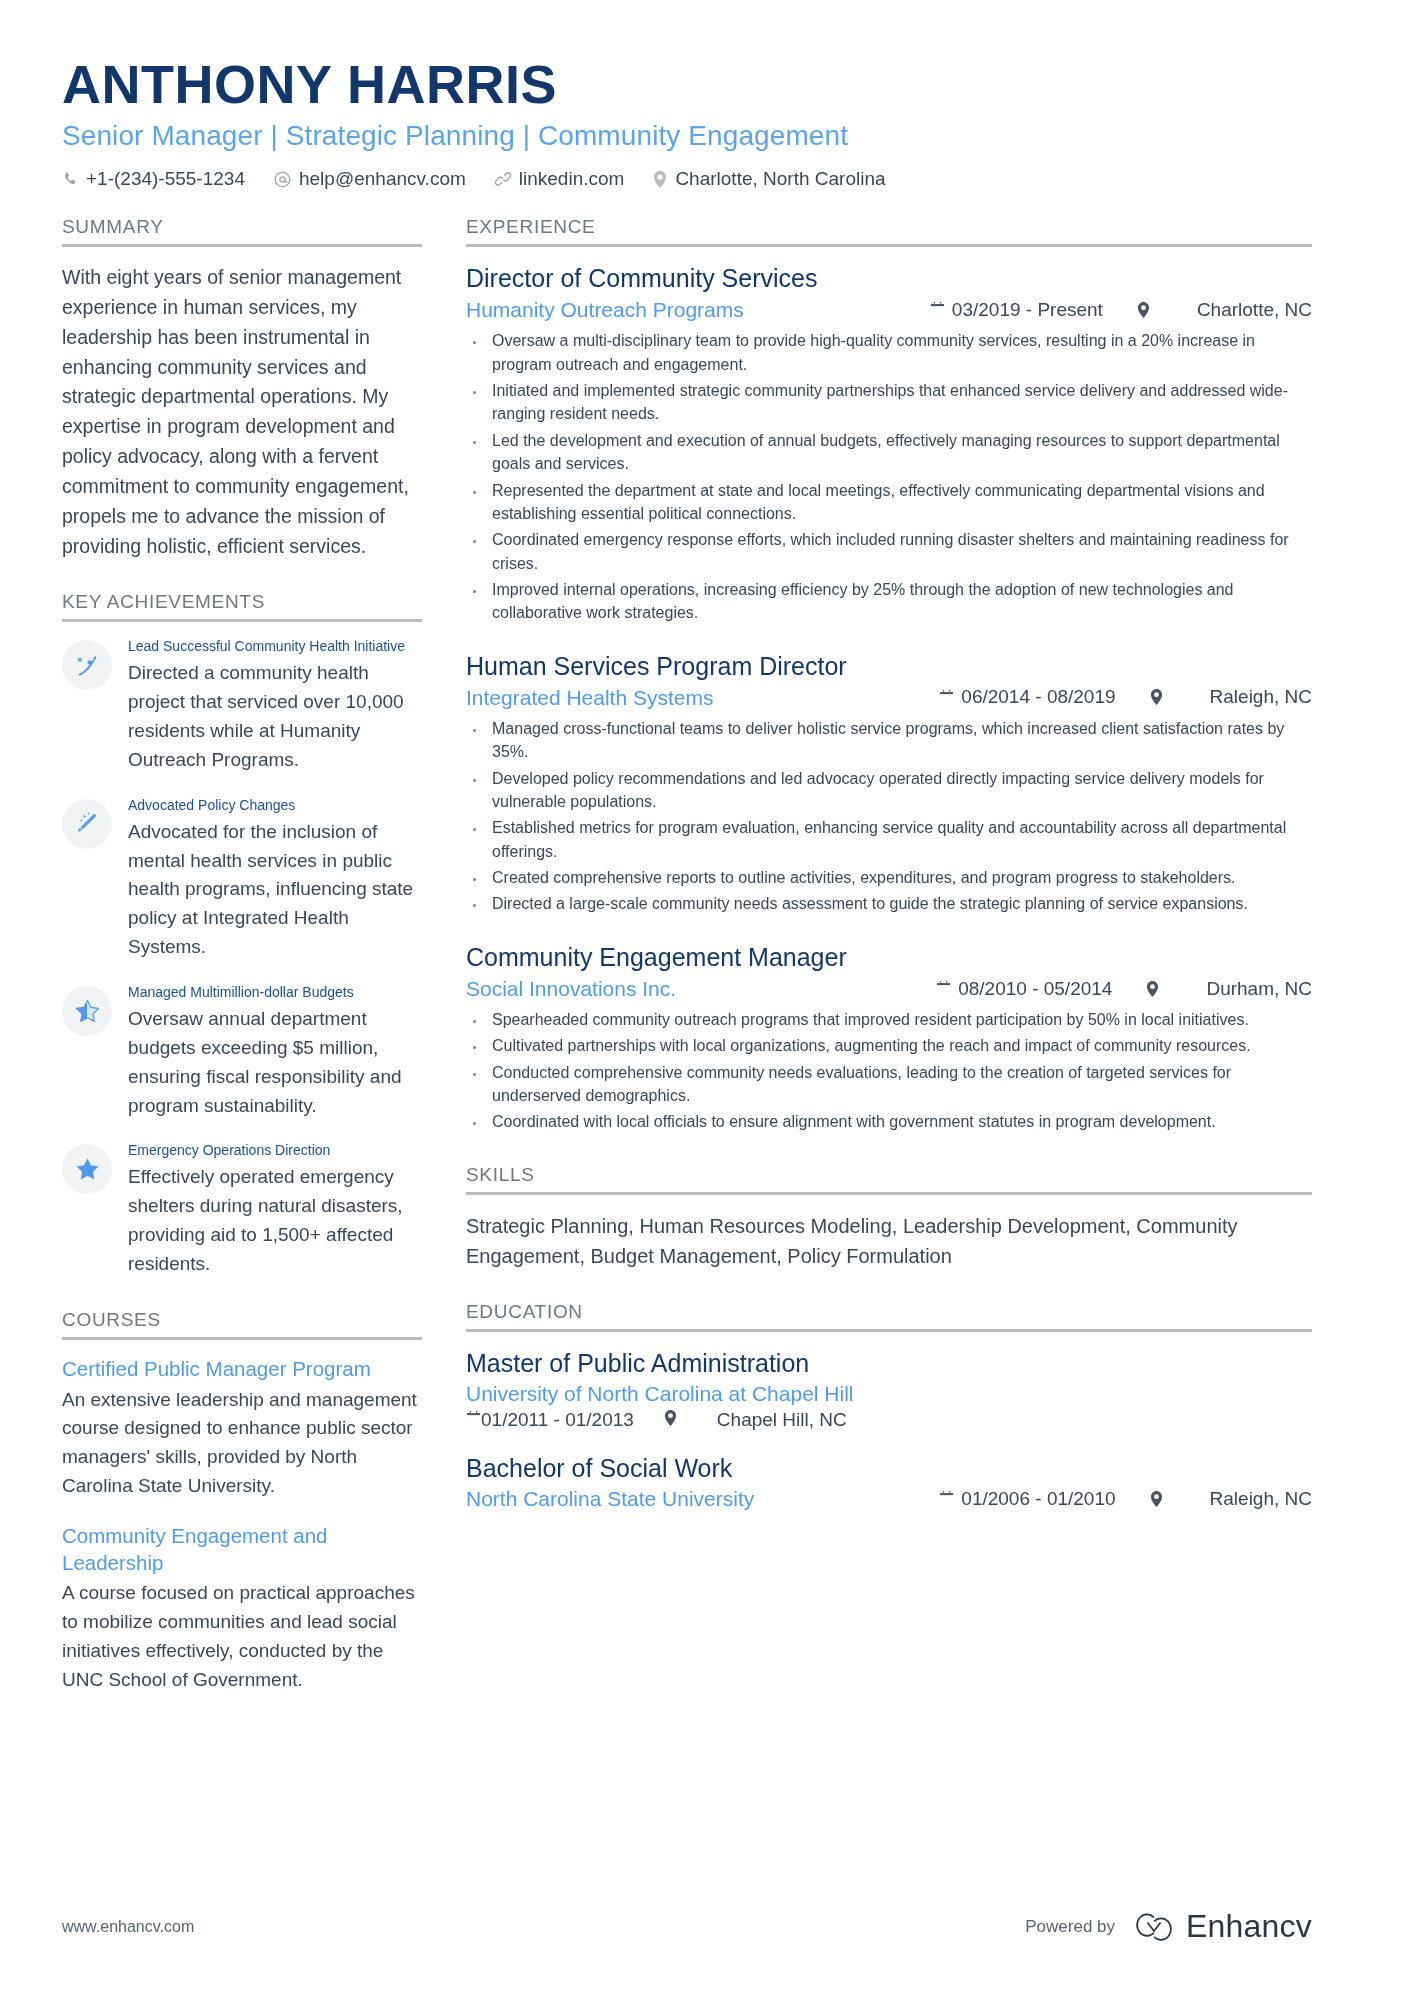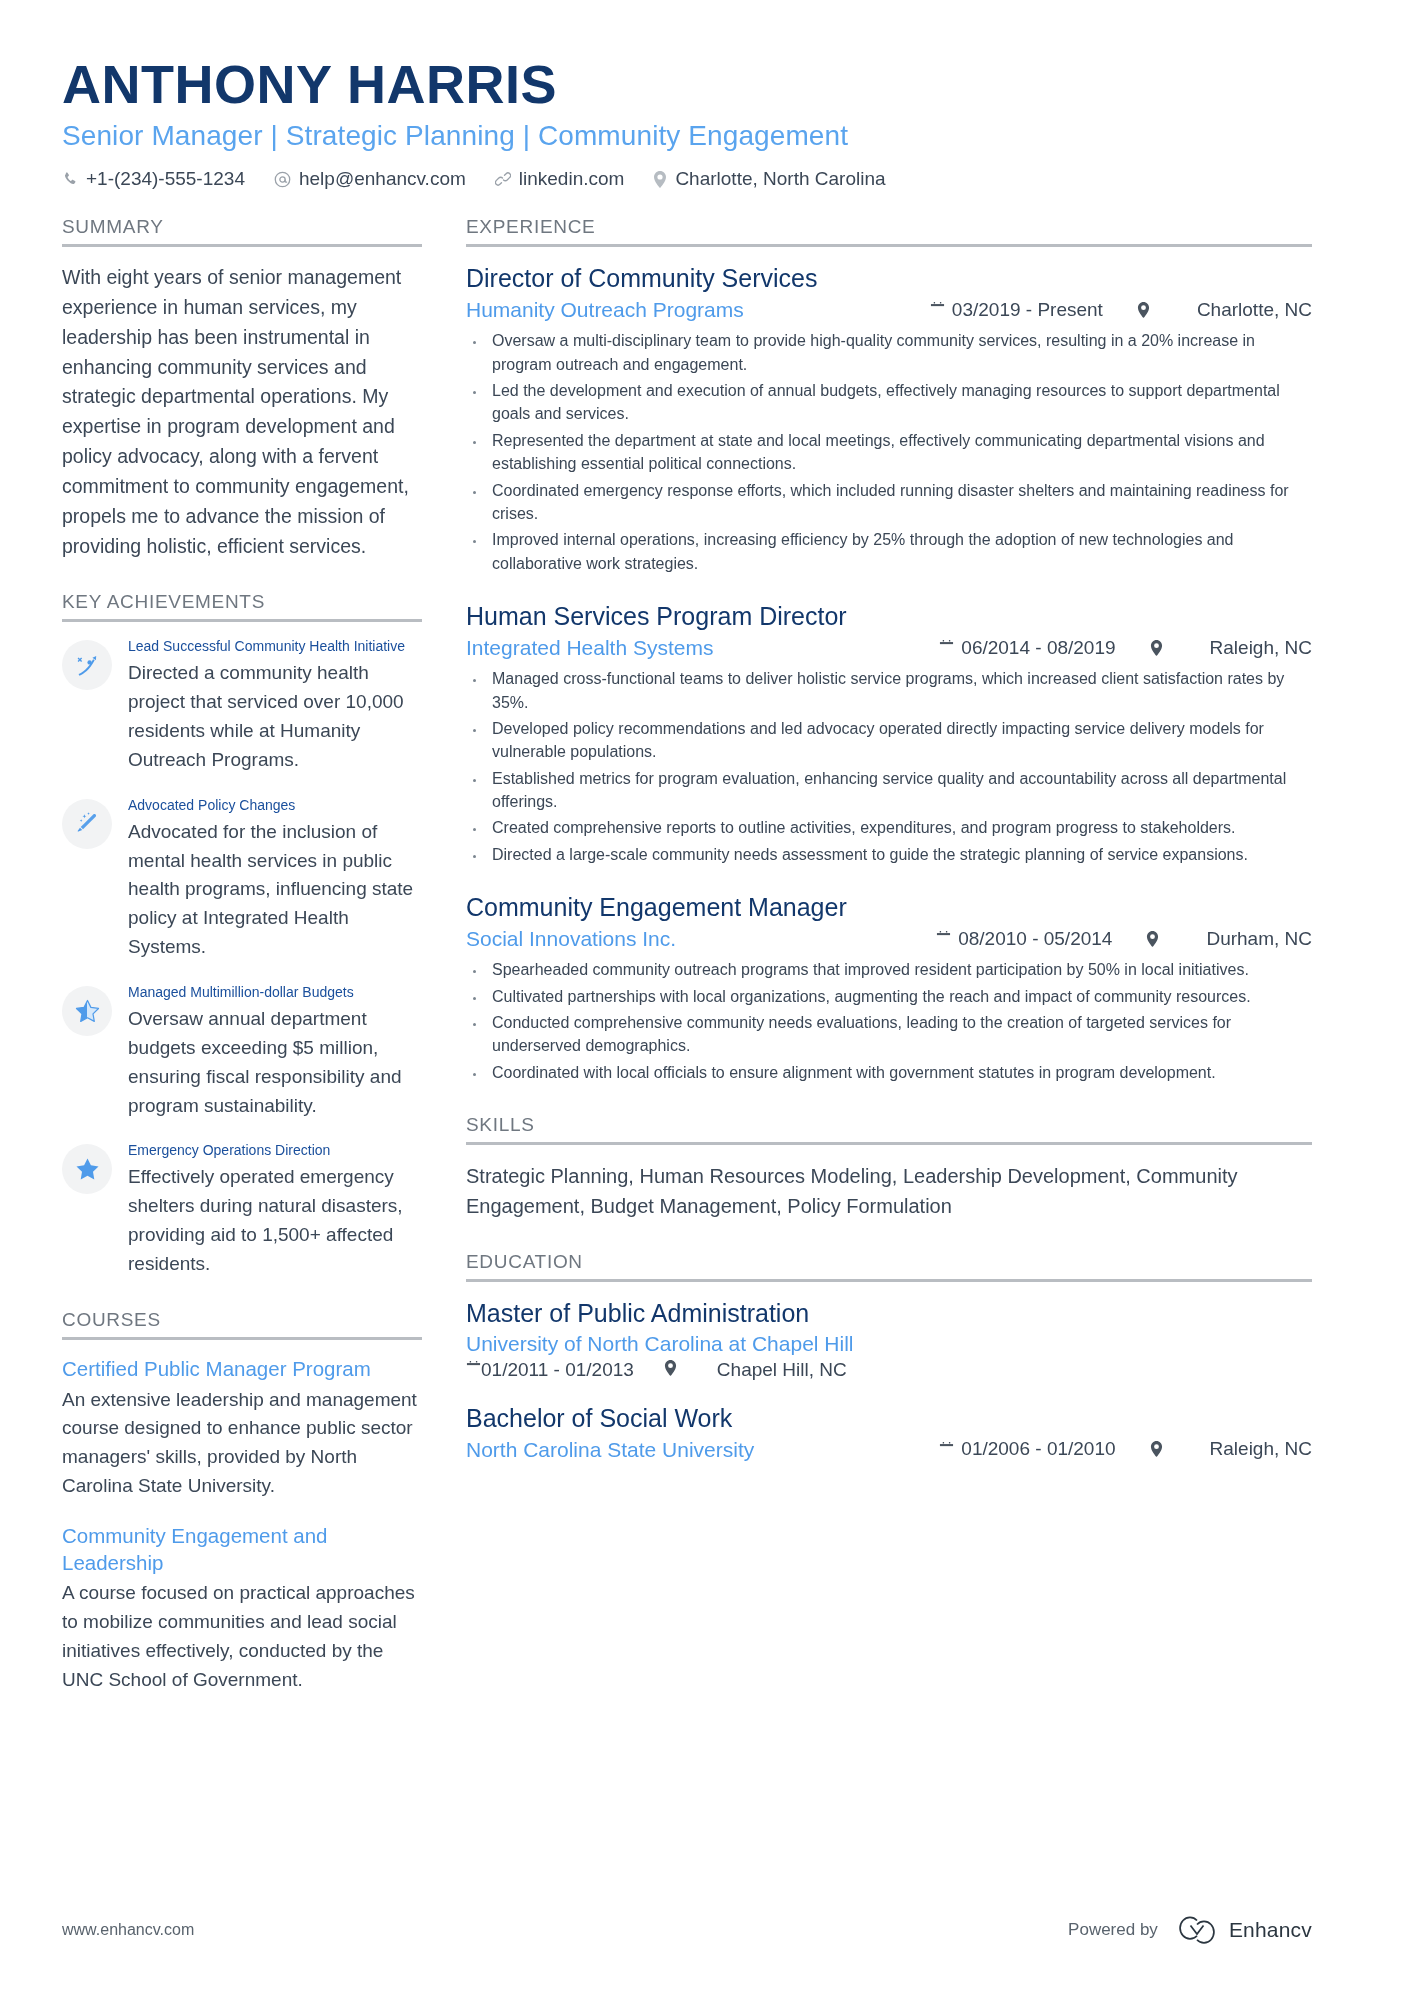--- a/index.html
+++ b/index.html
@@ -200,21 +200,21 @@
     bottom: 50px;
     display: flex;
     align-items: center;
     justify-content: space-between;
   }
   .footer-url { font-size: 16px; color: #59636d; }
   .footer-right { display: flex; align-items: center; }
   .powered { font-size: 17px; color: #59636d; margin-right: 16px; }
   .brand { display: flex; align-items: center; }
   .brand-mark { margin-right: 9px; display: inline-flex; }
-  .brand-name { font-size: 21px; color: #2b3640; letter-spacing: 0.2px; }
+  .brand-name { font-size: 32px; color: #2b3640; letter-spacing: 0.2px; }
 </style>
 </head>
 <body>
 
 <div class="page">
 
   <div class="hdr">
     <div class="name">ANTHONY HARRIS</div>
     <div class="headline">Senior Manager | Strategic Planning | Community Engagement</div>
 
@@ -379,20 +379,21 @@
                   <svg width="13" height="16" viewBox="0 0 14 17" fill="#4a545f">
                     <path d="M7 0C3.7 0 1 2.7 1 6c0 4.3 5.3 10.2 5.5 10.5.3.3.7.3 1 0C7.7 16.2 13 10.3 13 6c0-3.3-2.7-6-6-6zm0 8.6A2.6 2.6 0 117 3.4a2.6 2.6 0 010 5.2z"></path>
                   </svg>
                 </span>
                 <span>Charlotte, NC</span>
               </span>
             </span>
           </div>
           <ul class="bullets">
             <li>Oversaw a multi-disciplinary team to provide high-quality community services, resulting in a 20% increase in program outreach and engagement.</li>
+            <li>Initiated and implemented strategic community partnerships that enhanced service delivery and addressed wide-ranging resident needs.</li>
             <li>Led the development and execution of annual budgets, effectively managing resources to support departmental goals and services.</li>
             <li>Represented the department at state and local meetings, effectively communicating departmental visions and establishing essential political connections.</li>
             <li>Coordinated emergency response efforts, which included running disaster shelters and maintaining readiness for crises.</li>
             <li>Improved internal operations, increasing efficiency by 25% through the adoption of new technologies and collaborative work strategies.</li>
           </ul>
         </div>
 
         <div class="job">
           <div class="job-title">Human Services Program Director</div>
           <div class="job-meta">

